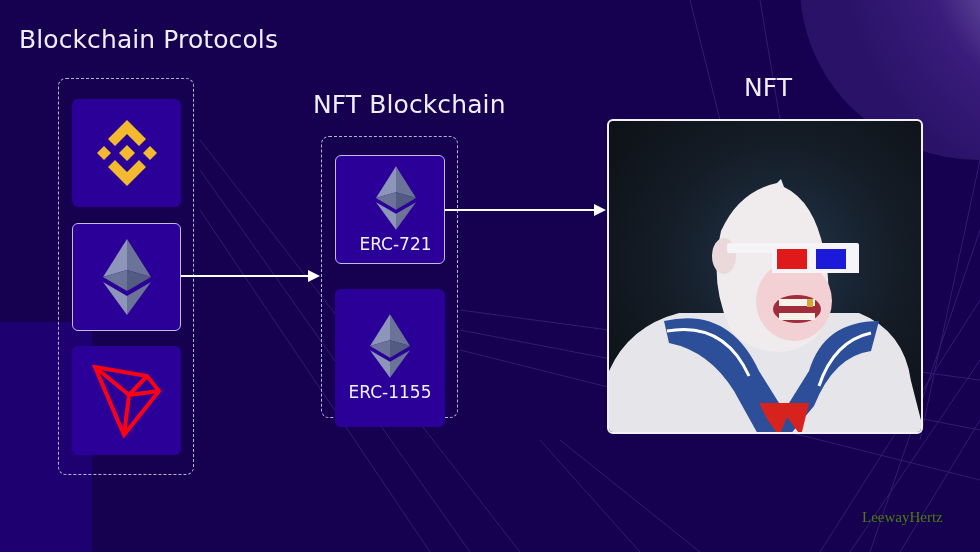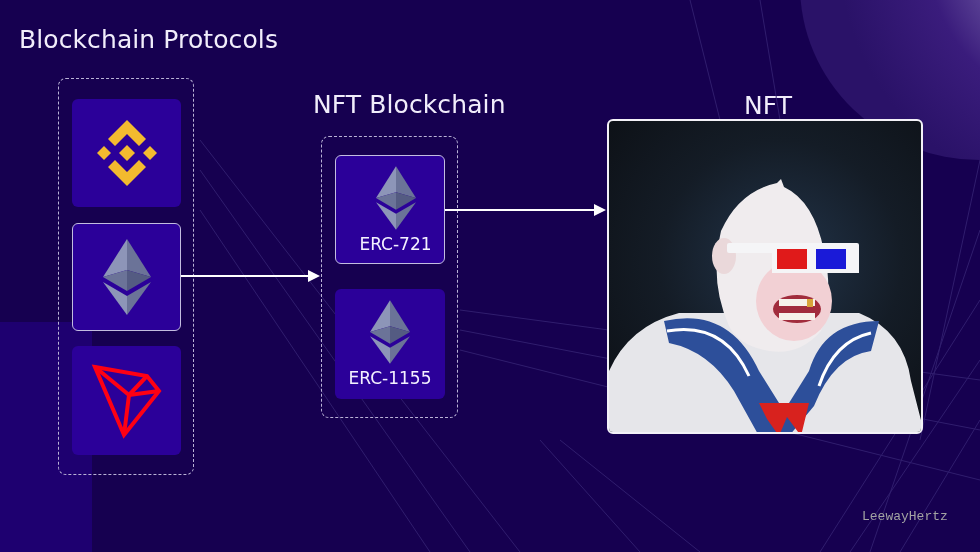--- a/index.html
+++ b/index.html
@@ -20,38 +20,38 @@
     border-radius: 50%;
     background: radial-gradient(circle at 80% 40%, #d9d2ec 0%, #7e6bb0 18%, #3a1c7c 45%, #2a1268 70%);
     z-index: 0;
   }
   .title {
     position: absolute; font-size: 25px; font-weight: normal; color: #f1edfb;
     letter-spacing: 0.1px; z-index: 2;
   }
   .title-protocols { left: 19px; top: 25px; }
   .title-standards { left: 313px; top: 90px; }
-  .title-nft { left: 744px; top: 73px; margin-top: 18px; }
+  .title-nft { left: 744px; top: 73px; }
 
   .dashed-group {
     position: absolute; border: 1.5px dashed #b9b2d6; border-radius: 8px; z-index: 2;
   }
   .group-protocols { left: 58px; top: 78px; width: 136px; height: 397px; }
   .group-standards { left: 321px; top: 136px; width: 137px; height: 282px; }
 
   .tile {
     position: absolute; background: #2b0099; border-radius: 6px; z-index: 3;
     display: flex; flex-direction: column; align-items: center; justify-content: center;
   }
   .tile.selected { border: 1.5px solid #c3bde0; }
   .tile-binance { left: 72px; top: 99px; width: 109px; height: 108px; }
   .tile-eth { left: 72px; top: 223px; width: 109px; height: 108px; }
   .tile-tron { left: 72px; top: 346px; width: 109px; height: 109px; }
   .tile-erc721 { left: 335px; top: 155px; width: 110px; height: 109px; padding-left: 11px; }
-  .tile-erc1155 { left: 335px; top: 289px; width: 110px; height: 110px; }
+  .tile-erc1155 { left: 335px; top: 289px; width: 110px; height: 138px; }
   .tile-label { font-size: 17px; color: #f4f1ff; margin-top: 4px; }
 
   .connector { position: absolute; height: 2px; background: #ffffff; z-index: 2; }
   .conn-1 { left: 181px; top: 275px; width: 128px; }
   .conn-2 { left: 445px; top: 209px; width: 150px; }
   .arrowhead {
     position: absolute; width: 0; height: 0; z-index: 2;
     border-top: 6px solid transparent; border-bottom: 6px solid transparent;
     border-left: 12px solid #ffffff;
   }
@@ -59,22 +59,22 @@
   .arrow-2 { left: 594px; top: 204px; }
 
   .nft-frame {
     position: absolute; left: 607px; top: 119px; width: 316px; height: 315px;
     border: 2px solid #f3f1f7; border-radius: 6px; overflow: hidden; z-index: 3;
     background: radial-gradient(ellipse at 55% 45%, #22344a 0%, #141c26 50%, #0c0f14 100%);
   }
   .nft-art { position: absolute; inset: 0; }
 
   .watermark {
-    position: absolute; left: 862px; top: 509px; font-family: Liberation Mono, monospace;
-    font-size: 13px; color: #a3a3a3; z-index: 2;
+    position: absolute; left: 862px; top: 509px; font-family: Liberation Serif, serif;
+    font-size: 15px; color: #4d7c0f; z-index: 2;
   }
 </style>
 </head>
 <body>
 
 <div class="bg-block-left"></div>
 <div class="bg-circle"></div>
 <svg class="bg-lines" width="980" height="552" viewBox="0 0 980 552">
   <g stroke="#3b2a7a" stroke-width="1" fill="none" opacity="0.7">
     <line x1="200" y1="140" x2="520" y2="552"></line>

